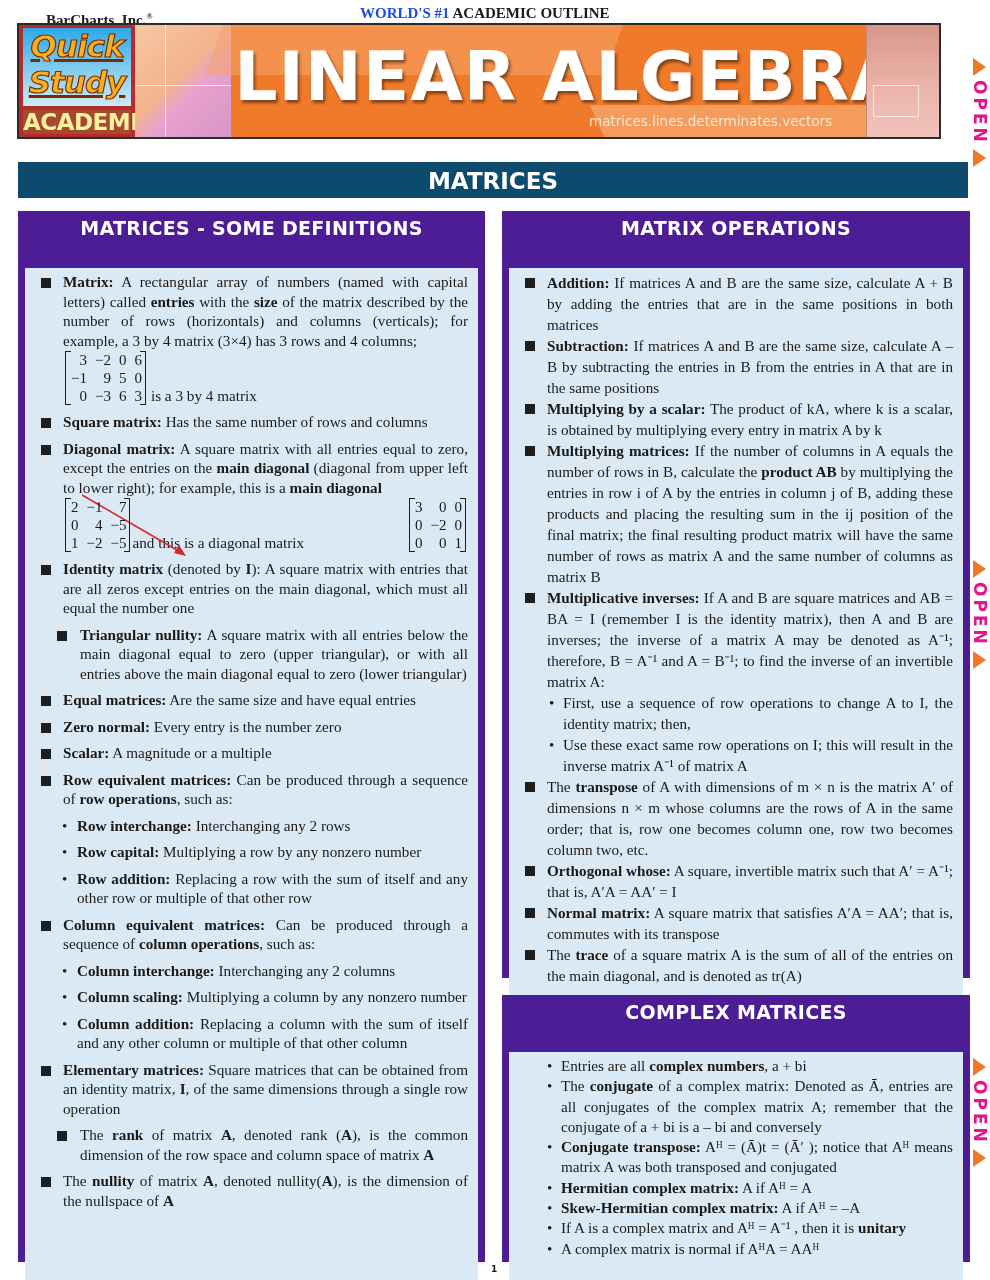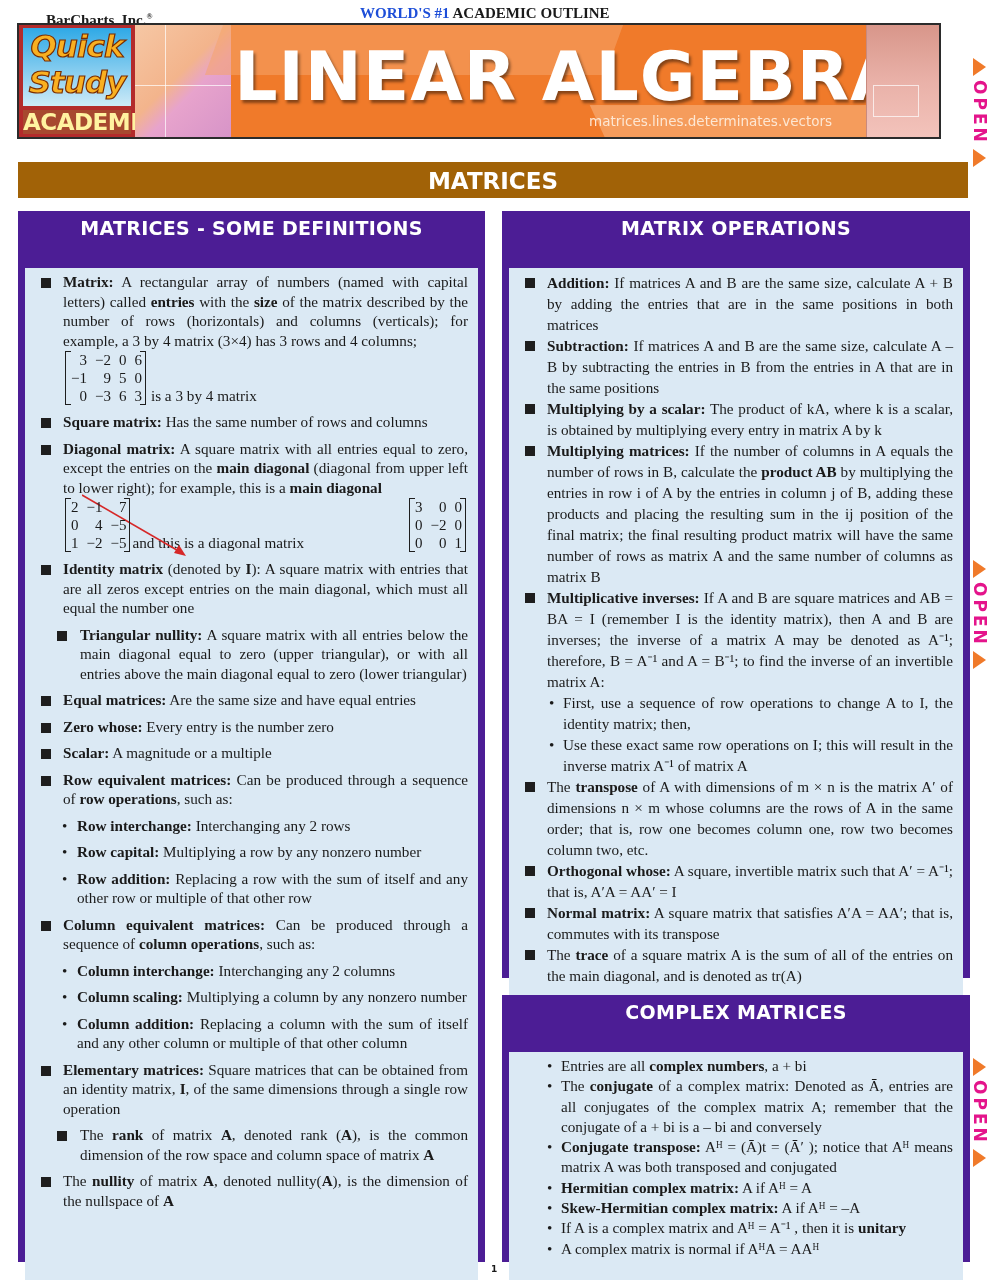--- a/index.html
+++ b/index.html
@@ -4,37 +4,37 @@
 <style>
   html,body{margin:0;padding:0;background:#ffffff;}
   body{width:990px;height:1280px;position:relative;overflow:hidden;font-family:"Liberation Serif",serif;color:#1a1a1a;}
   .brand{position:absolute;left:18px;top:12px;font-size:15px;font-weight:bold;font-family:"Liberation Serif",serif;margin-left:28px;}
   .brand sup{font-size:8px;}
   .tagline{position:absolute;left:360px;top:5px;font-size:15px;font-weight:bold;font-family:"Liberation Serif",serif;}
   .tagline .red{color:#1d4ed8;}
   .banner{position:absolute;left:17px;top:23px;width:924px;height:116px;border:2px solid #2b2b2b;box-sizing:border-box;background:#f07a2a;overflow:hidden;}
   .qs-logo{position:absolute;left:0;top:0;width:116px;height:112px;background:#b32b2b;border-right:2px solid #2b2b2b;}
   .qs-top{position:absolute;left:4px;top:3px;width:108px;height:78px;background:linear-gradient(#2fa9e6,#cdeaf7);}
-  .qs-word{position:absolute;left:0;width:108px;text-align:center;font-family:"DejaVu Sans",sans-serif;font-weight:bold;font-style:italic;font-size:31px;color:#f9b021;-webkit-text-stroke:1.2px #7a2c00;letter-spacing:-1px;}
+  .qs-word{position:absolute;left:0;width:108px;text-align:center;font-family:"DejaVu Sans",sans-serif;font-weight:bold;font-style:italic;font-size:31px;color:#f9b021;-webkit-text-stroke:1.2px #7a2c00;letter-spacing:-1px;text-decoration:underline;}
   .qs-word.q{top:0;}
   .qs-word.s{top:36px;}
   .qs-acad{position:absolute;left:4px;top:85px;width:108px;height:24px;background:#a7492f;color:#fff3a0;font-family:"DejaVu Sans",sans-serif;font-weight:bold;font-size:23px;text-align:center;line-height:24px;letter-spacing:-0.5px;}
   .photo{position:absolute;left:116px;top:0;width:96px;height:112px;background:linear-gradient(135deg,#f6c7a4 0%,#f3b48c 45%,#e7a3cc 60%,#d794c8 100%);}
   .photo:before{content:"";position:absolute;left:0;top:60px;width:96px;height:1px;background:#fff;opacity:.7;}
   .photo:after{content:"";position:absolute;left:30px;top:0;width:1px;height:112px;background:#fff;opacity:.7;}
   .deco-band{position:absolute;left:195px;top:0;width:400px;height:50px;background:#f6a46a;opacity:.55;transform:skewX(-20deg);}
   .deco-band2{position:absolute;left:580px;top:80px;width:320px;height:40px;background:#f8b27e;opacity:.6;transform:skewX(25deg);}
   .title{position:absolute;left:205px;top:12px;width:690px;text-align:center;font-family:"DejaVu Sans",sans-serif;font-weight:bold;font-size:68px;color:#ffffff;letter-spacing:1px;text-shadow:2px 3px 3px rgba(0,0,0,.45);line-height:80px;}
   .subtitle{position:absolute;left:570px;top:88px;font-family:"DejaVu Sans",sans-serif;font-size:13.5px;color:#fde7d3;}
   .right-photo{position:absolute;right:0;top:0;width:72px;height:112px;background:linear-gradient(#d8968a,#e9b1a8 50%,#f3c3bb);border-left:1px solid #c98a7e;}
   .right-photo:before{content:"";position:absolute;left:6px;top:60px;width:44px;height:30px;border:1px solid #fff;opacity:.7;}
   .open-tab{position:absolute;left:971px;width:18px;}
   .open-tab .tri{width:0;height:0;border-top:9px solid transparent;border-bottom:9px solid transparent;border-left:13px solid #f07a2a;margin-left:2px;}
   .open-tab .txt{writing-mode:vertical-rl;font-family:"DejaVu Sans",sans-serif;font-weight:bold;color:#e4148b;font-size:17px;letter-spacing:3px;margin:4px 0 4px 0;transform:rotate(0deg);line-height:18px;}
-  .section-bar{position:absolute;left:18px;top:162px;width:950px;height:36px;background:#a16207;color:#fff;font-family:"DejaVu Sans",sans-serif;font-weight:bold;font-size:23px;text-align:center;line-height:38px;}
+  .section-bar{position:absolute;left:18px;top:162px;width:950px;height:36px;background:#0c4a6e;color:#fff;font-family:"DejaVu Sans",sans-serif;font-weight:bold;font-size:23px;text-align:center;line-height:38px;}
   .panel{position:absolute;background:#4c1d95;box-sizing:border-box;padding:0 7px 7px 7px;}
   .panel h2{margin:0;height:30px;line-height:34px;color:#fff;font-family:"DejaVu Sans",sans-serif;font-weight:bold;font-size:19px;text-align:center;letter-spacing:.3px;}
   .panel .body{background:#dbe9f4;height:calc(100% - 30px);box-sizing:border-box;padding:4px 10px 0 10px;margin-top:27px;}
   .left-panel{left:18px;top:211px;width:467px;height:1051px;}
   .right-panel-top{left:502px;top:211px;width:468px;height:767px;}
   .right-panel-bottom{left:502px;top:995px;width:468px;height:267px;}
   .item{position:relative;font-size:15.2px;line-height:19.5px;text-align:justify;padding-left:28px;margin:0 0 7px 0;}
   .item:before{content:"";position:absolute;left:6px;top:6px;width:10px;height:10px;background:#1e1e1e;}
   .item.sub{padding-left:45px;}
   .item.sub:before{left:22px;}
@@ -173,21 +173,21 @@
             </div>
         </div>
       </div>
     </div>
 
     <div class="item"><b>Identity matrix</b><span> (denoted by </span><b>I</b><span>): A square matrix with entries that are all zeros except entries on the main diagonal, which must all equal the number one</span></div>
 
     <div class="item sub"><b>Triangular nullity:</b><span> A square matrix with all entries below the main diagonal equal to zero (upper triangular), or with all entries above the main diagonal equal to zero (lower triangular)</span></div>
 
     <div class="item"><b>Equal matrices:</b><span> Are the same size and have equal entries</span></div>
-    <div class="item"><b>Zero whose:</b><span> Every entry is the number zero</span></div>
+    <div class="item"><b>Zero normal:</b><span> Every entry is the number zero</span></div>
     <div class="item"><b>Scalar:</b><span> A magnitude or a multiple</span></div>
 
     <div class="item"><b>Row equivalent matrices:</b><span> Can be produced through a sequence of </span><b>row operations</b><span>, such as:</span></div>
     <div class="bullet"><b>Row interchange:</b><span> Interchanging any 2 rows</span></div>
     <div class="bullet"><b>Row capital:</b><span> Multiplying a row by any nonzero number</span></div>
     <div class="bullet"><b>Row addition:</b><span> Replacing a row with the sum of itself and any other row or multiple of that other row</span></div>
 
     <div class="item"><b>Column equivalent matrices:</b><span> Can be produced through a sequence of </span><b>column operations</b><span>, such as:</span></div>
     <div class="bullet"><b>Column interchange:</b><span> Interchanging any 2 columns</span></div>
     <div class="bullet"><b>Column scaling:</b><span> Multiplying a column by any nonzero number</span></div>

